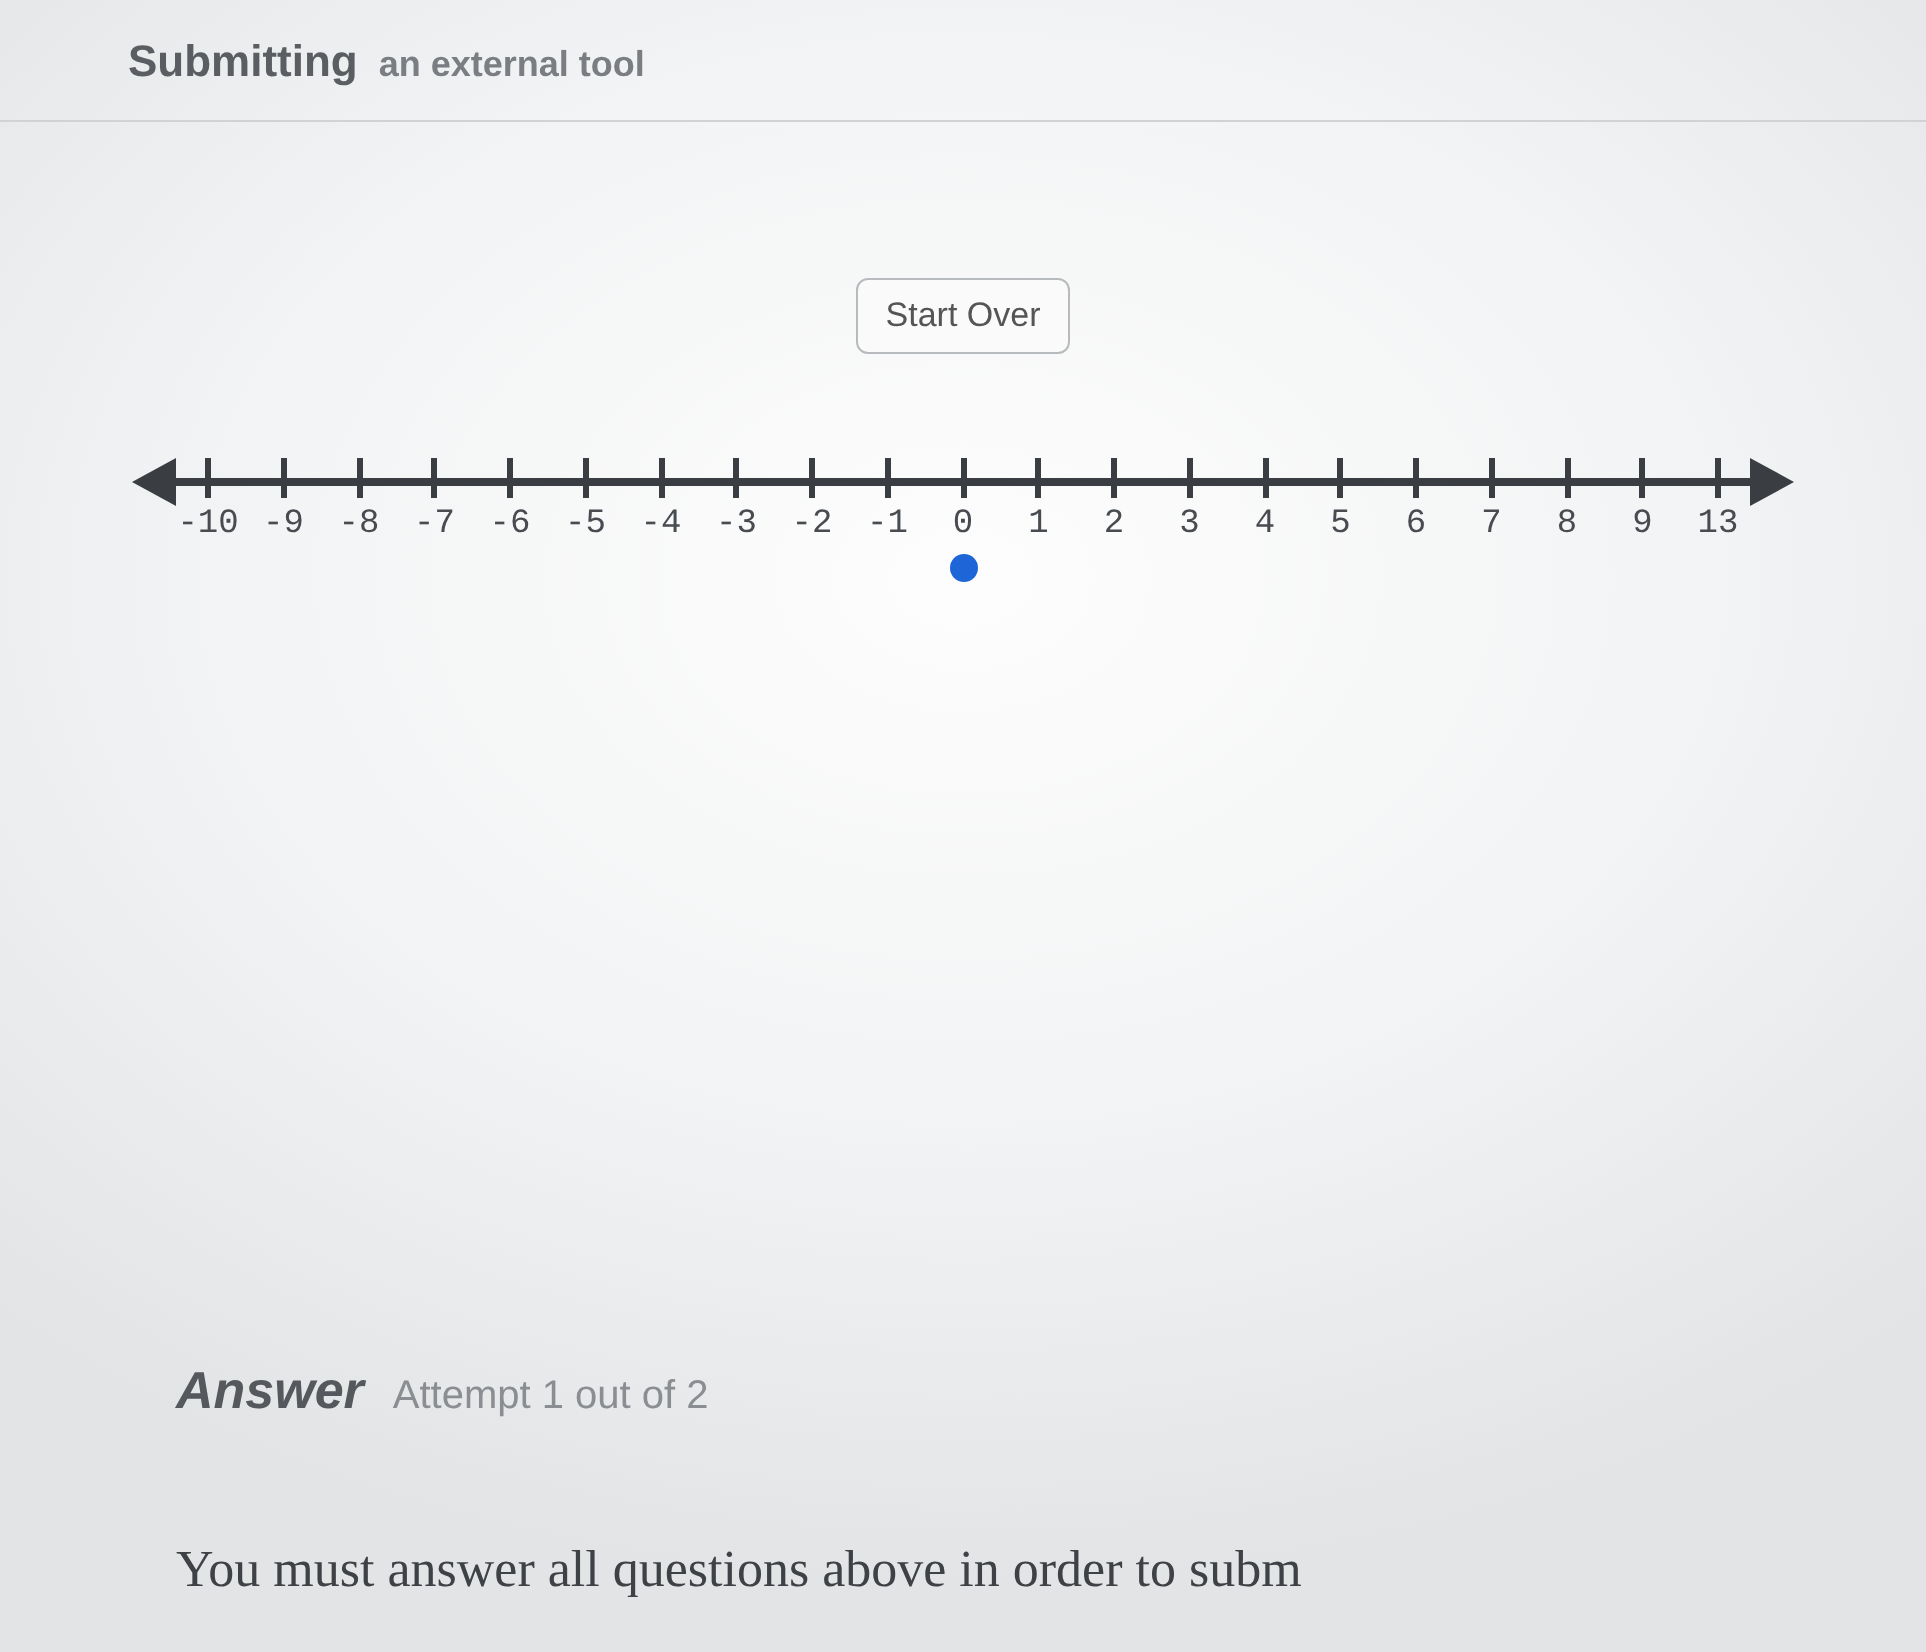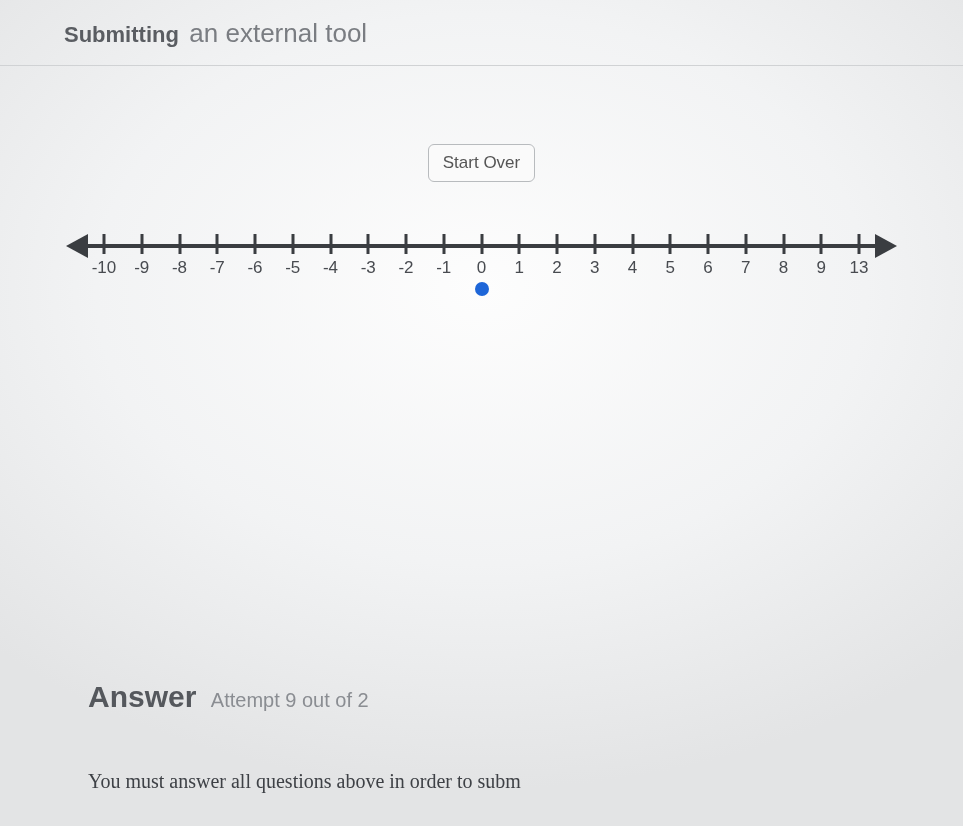--- a/index.html
+++ b/index.html
@@ -21,23 +21,23 @@
     border-bottom: 1px solid #d0d2d4;
     font-family: -apple-system, BlinkMacSystemFont, 'Segoe UI', Helvetica, Arial, sans-serif;
   }
   .header-row .strong {
     font-weight: 700;
     color: #5a5d62;
     font-size: 22px;
     margin-right: 6px;
   }
   .header-row .light {
-    font-weight: 400;
+    font-weight: 700;
     color: #7a7d82;
-    font-size: 26px;
+    font-size: 18px;
   }
   .expression {
     text-align: center;
     margin-top: 90px;
     font-family: 'Times New Roman', Georgia, serif;
     font-size: 44px;
     color: #3e4146;
     letter-spacing: 1px;
   }
   .start-over-wrap {
@@ -97,21 +97,21 @@
     top: 14px;
     width: 3px;
     height: 20px;
     background: #3a3d41;
     transform: translateX(-50%);
   }
   .nl-label {
     position: absolute;
     top: 38px;
     transform: translateX(-50%);
-    font-family: Liberation Sans, sans-serif;
+    font-family: Liberation Mono, monospace;
     font-size: 17px;
     color: #484b50;
     white-space: nowrap;
   }
   .nl-dot {
     position: absolute;
     top: 62px;
     width: 14px; height: 14px;
     background: #1e66d8;
     border-radius: 50%;
@@ -119,35 +119,36 @@
   }
   .answer-row {
     position: absolute;
     left: 88px;
     top: 680px;
     font-family: -apple-system, BlinkMacSystemFont, 'Segoe UI', Helvetica, Arial, sans-serif;
   }
   .answer-row .strong {
     font-weight: 700;
     color: #55585d;
-    font-size: 30px;
+    font-size: 26px;
     margin-right: 10px;
+    font-style: italic;
   }
   .answer-row .light {
     font-weight: 400;
     color: #8a8d92;
     font-size: 20px;
   }
   .footer-text {
     position: absolute;
     left: 88px;
     top: 770px;
     right: 12px;
     font-family: Georgia, 'Times New Roman', serif;
-    font-size: 20px;
+    font-size: 26px;
     color: #3e4146;
     white-space: nowrap;
     overflow: hidden;
   }
 </style>
 </head>
 <body>
 
 <div class="page">
 
@@ -209,18 +210,18 @@
           <div class="nl-label" style="left: 95%;">9</div>
           <div class="nl-tick" style="left: 100%;"></div>
           <div class="nl-label" style="left: 100%;">13</div>
           <div class="nl-dot" style="left: 50%;"></div>
         </div>
     </div>
   </div>
 
   <div class="answer-row">
     <span class="strong">Answer</span>
-    <span class="light">Attempt 9 out of 2</span>
+    <span class="light">Attempt 1 out of 2</span>
   </div>
 
   <div class="footer-text">You must answer all questions above in order to subm</div>
 
 </div>
 
 </body></html>

